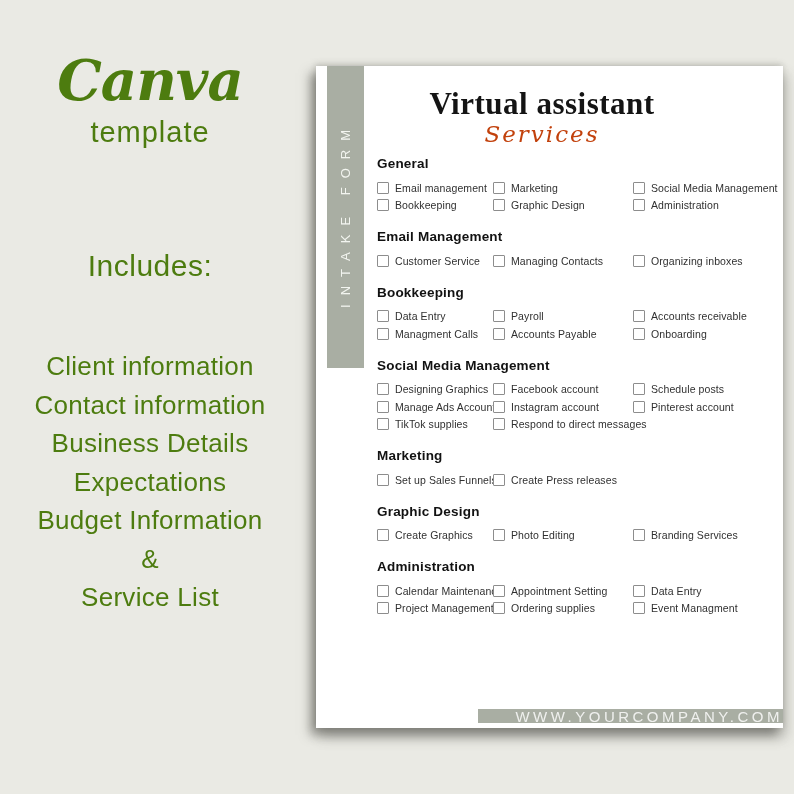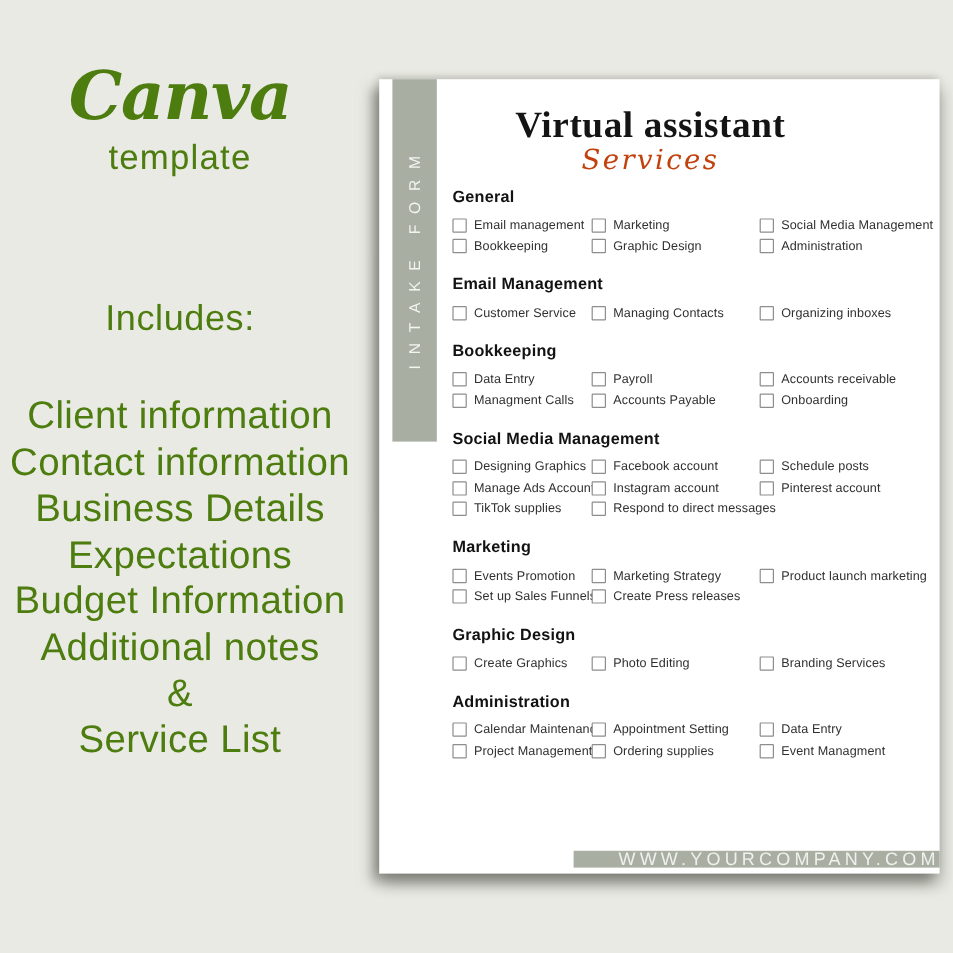--- a/index.html
+++ b/index.html
@@ -22,21 +22,21 @@
     font-size:56px; line-height:1; margin-top:52px;
     letter-spacing:-1px;
   }
   .logo-sub {
     font-size:29px; margin-top:8px; letter-spacing:1px; font-weight:400;
   }
   .includes-heading {
     font-size:30px; margin-top:100px; letter-spacing:0.5px;
   }
   .includes-list {
-    margin-top:44px; font-size:32px; line-height:38.5px; letter-spacing:0.3px;
+    margin-top:64px; font-size:26px; line-height:38.5px; letter-spacing:0.3px;
   }
 
   
   .page {
     position:absolute; left:316px; top:66px; width:467px; height:662px;
     background:#ffffff;
     box-shadow:-6px 7px 10px rgba(72,72,66,0.50),
                -1px -2px 6px rgba(72,72,66,0.22),
                 3px 9px 12px rgba(72,72,66,0.30);
   }
@@ -97,21 +97,20 @@
   <aside class="left-panel">
     <div class="logo">Canva</div>
     <div class="logo-sub">template</div>
     <div class="includes-heading">Includes:</div>
     <div class="includes-list" id="includes-list">
         <div>Client information</div>
         <div>Contact information</div>
         <div>Business Details</div>
         <div>Expectations</div>
         <div>Budget Information</div>
-        <div>Additional notes</div>
         <div>&amp;</div>
         <div>Service List</div>
       </div>
   </aside>
 
   <section class="page">
 
     <div class="sidebar-bar">
       <span class="sidebar-text">INTAKE FORM</span>
     </div>
@@ -241,34 +240,20 @@
               <span class="cb-label">Respond to direct messages</span>
             </div>
             <div class="cell"></div>
           </div>
         </div>
         <div class="section">
           <div class="sec-heading">Marketing</div>
           <div class="row">
             <div class="cell">
               <span class="cb"></span>
-              <span class="cb-label">Events Promotion</span>
-            </div>
-            <div class="cell">
-              <span class="cb"></span>
-              <span class="cb-label">Marketing Strategy</span>
-            </div>
-            <div class="cell">
-              <span class="cb"></span>
-              <span class="cb-label">Product launch marketing</span>
-            </div>
-          </div>
-          <div class="row">
-            <div class="cell">
-              <span class="cb"></span>
               <span class="cb-label">Set up Sales Funnels</span>
             </div>
             <div class="cell">
               <span class="cb"></span>
               <span class="cb-label">Create Press releases</span>
             </div>
             <div class="cell"></div>
           </div>
         </div>
         <div class="section">

